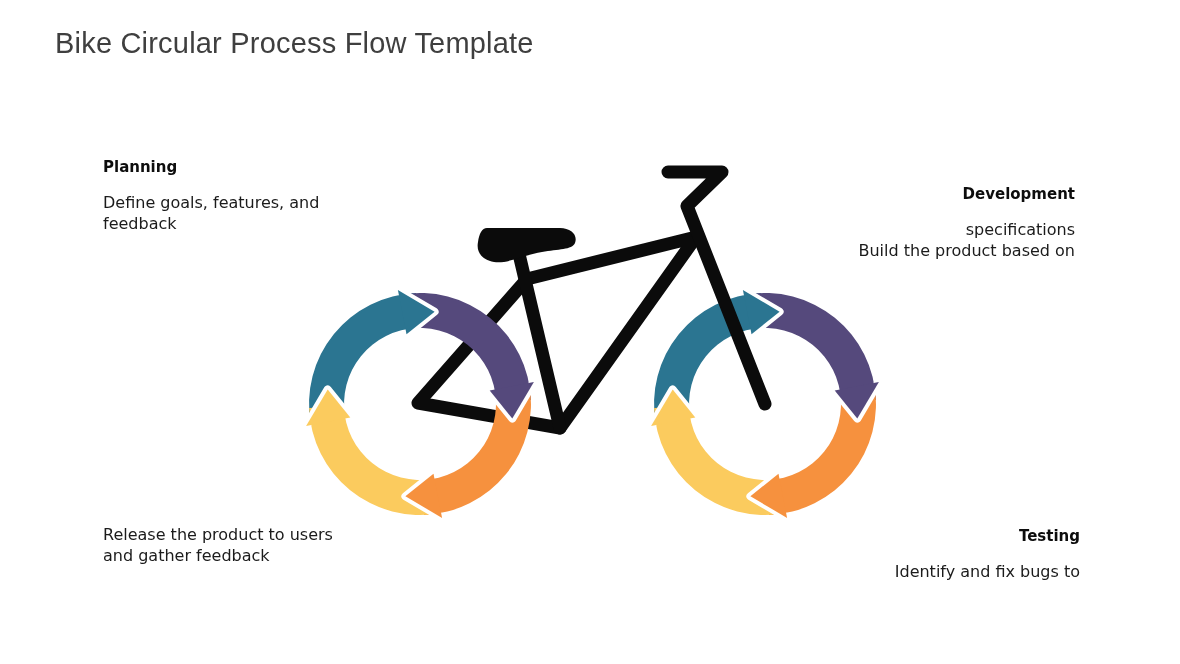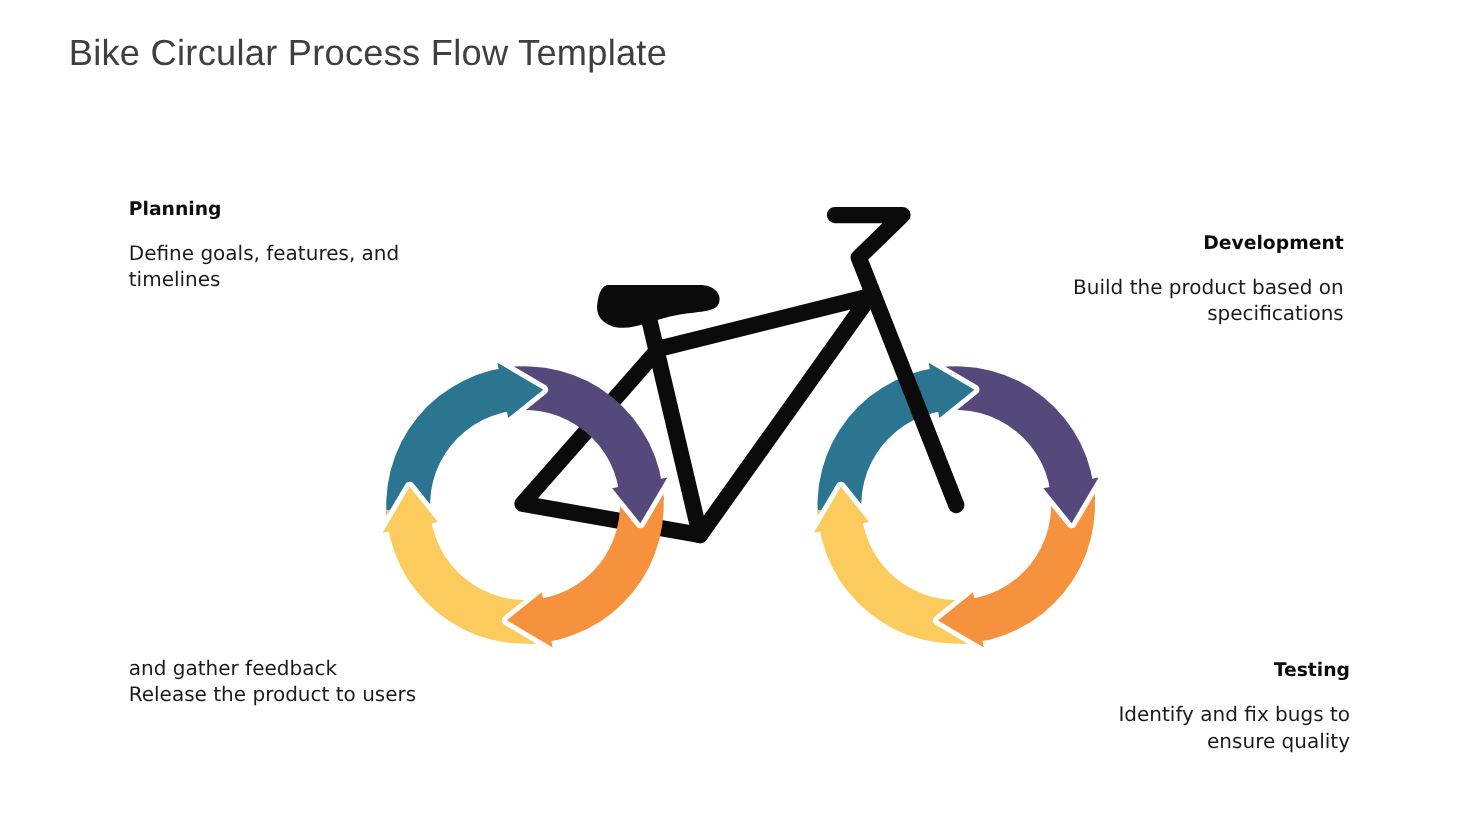--- a/index.html
+++ b/index.html
@@ -79,40 +79,39 @@
         <path d="M350.3 417.5 L327.7 389.4 L306.1 426.1 Z" fill="#FBCB5E"></path>
       </g>
   </svg>
 
   <h1 class="slide-title">Bike Circular Process Flow Template</h1>
 
   <div class="step left step-planning">
     <h2>Planning</h2>
     <div class="desc">
       <span>Define goals, features, and</span>
-      <span>timelines</span>
+      <span>feedback</span>
     </div>
   </div>
 
   <div class="step right step-development">
     <h2>Development</h2>
     <div class="desc">
+      <span>specifications</span>
       <span>Build the product based on</span>
-      <span>specifications</span>
     </div>
   </div>
 
   <div class="step left step-deployment">
     <div class="desc">
+      <span>Release the product to users</span>
       <span>and gather feedback</span>
-      <span>Release the product to users</span>
     </div>
   </div>
 
   <div class="step right step-testing">
     <h2>Testing</h2>
     <div class="desc">
       <span>Identify and fix bugs to</span>
-      <span>ensure quality</span>
     </div>
   </div>
 
 </div>
 
 </body></html>

